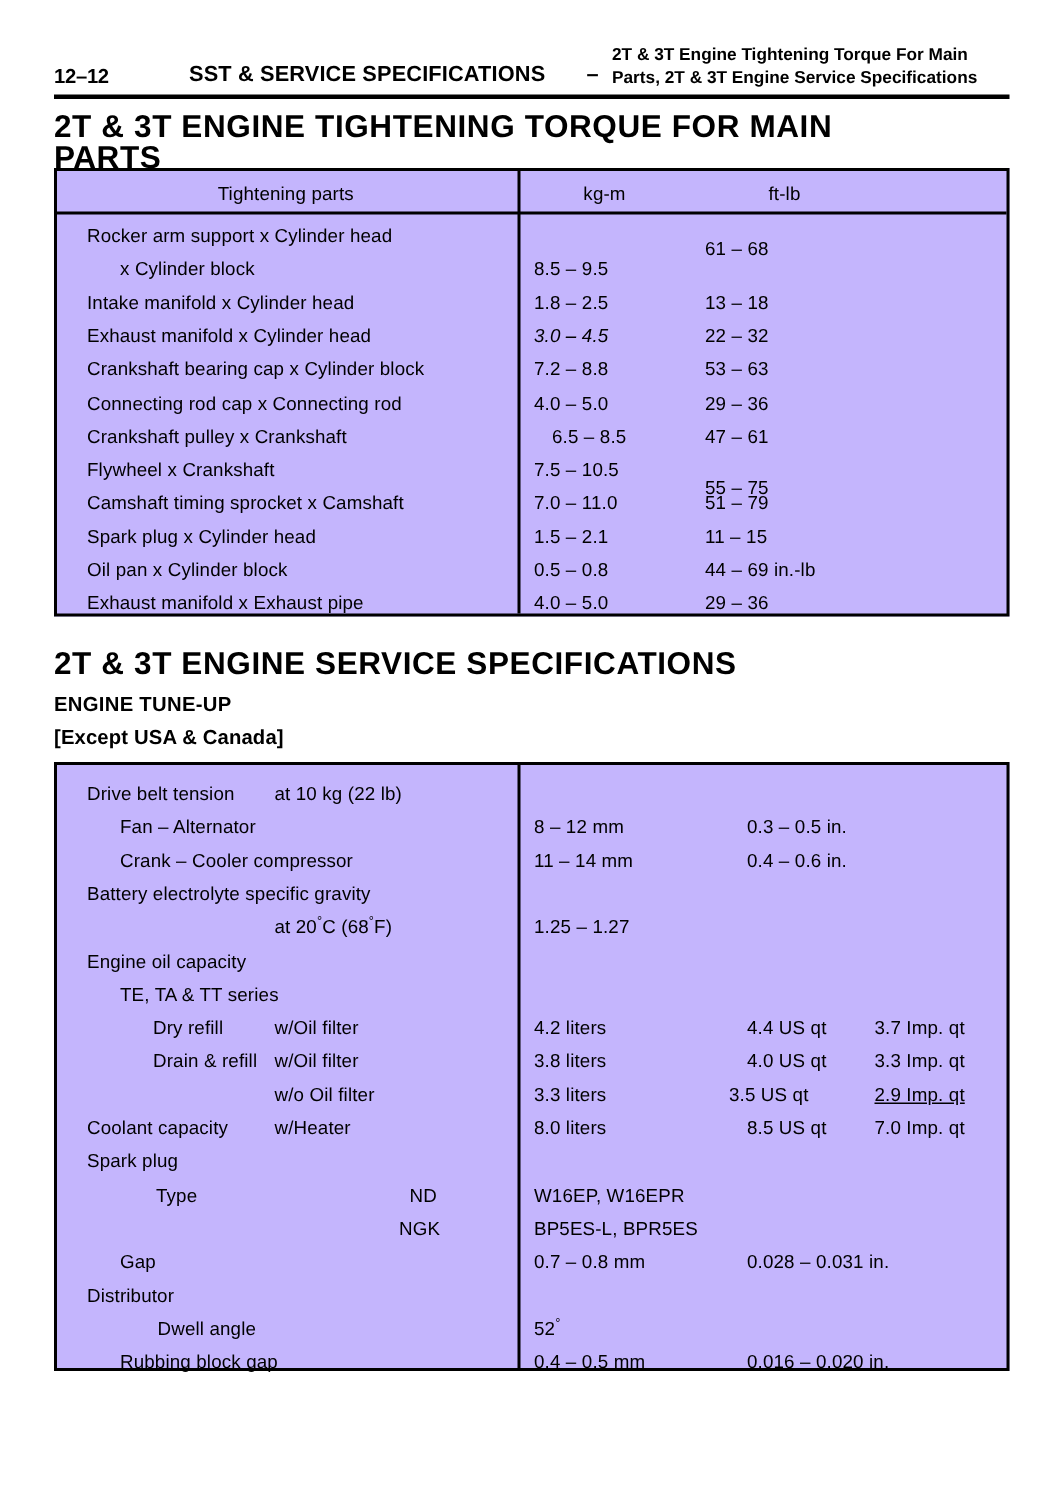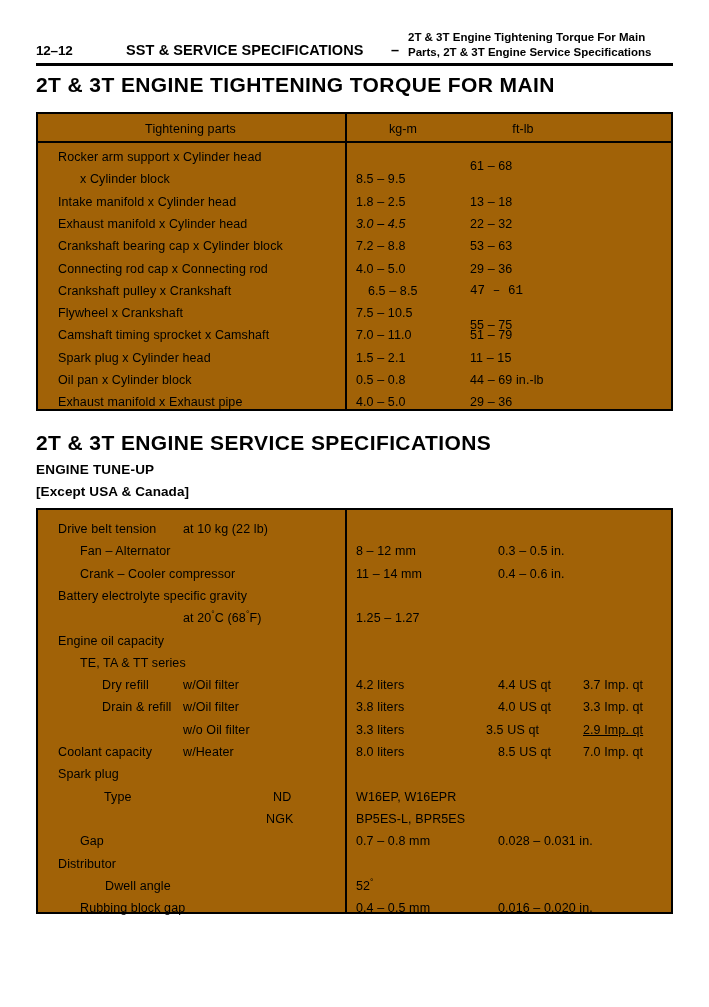--- a/index.html
+++ b/index.html
@@ -94,21 +94,21 @@
     font-size: 13.5px;
     font-weight: bold;
     letter-spacing: 0.1px;
   }
 
   
   .tbl {
     position: absolute;
     border: 2px solid #000;
     box-sizing: border-box;
-    background: #a16207;
+    background: #c4b5fd;
   }
   .vline {
     position: absolute;
     top: 0;
     bottom: 0;
     width: 1.5px;
     background: #000;
   }
   .hline {
     position: absolute;
@@ -144,20 +144,21 @@
     <div class="hdr-dash">–</div>
     <div class="hdr-sub">
       <div>2T &amp; 3T Engine Tightening Torque For Main</div>
       <div>Parts, 2T &amp; 3T Engine Service Specifications</div>
     </div>
   </div>
   <div class="hdr-rule"></div>
 
   <div class="sec-title" style="left:36px; top:74px; width:640px;">
     <div>2T  &amp;  3T  ENGINE  TIGHTENING  TORQUE  FOR  MAIN</div>
+    <div>PARTS</div>
   </div>
 
   <div class="tbl" id="table1" style="left:36px; top:112px; width:637px; height:299px;">
     <div class="vline" style="left:307px;"></div>
     <div class="hline" style="top:27px;"></div>
   <div class="cell ctr" style="left: 0px; top: 8px; width: 305px; text-align: center;">Tightening parts</div>
       <div class="cell ctr" style="left: 310px; top: 8px; width: 110px; text-align: center;">kg-m</div>
       <div class="cell ctr" style="left: 425px; top: 8px; width: 120px; text-align: center;">ft-lb</div>
       <div>
         <div class="cell" style="left: 20px; top: 36px;">Rocker arm support x Cylinder head</div>
@@ -183,21 +184,21 @@
         <div class="cell" style="left: 432px; top: 125.2px;">53 – 63</div>
       </div>
       <div>
         <div class="cell" style="left: 20px; top: 147.5px;">Connecting rod cap x Connecting rod</div>
         <div class="cell" style="left: 318px; top: 147.5px;">4.0 –   5.0</div>
         <div class="cell" style="left: 432px; top: 147.5px;">29 – 36</div>
       </div>
       <div>
         <div class="cell" style="left: 20px; top: 169.8px;">Crankshaft pulley x Crankshaft</div>
         <div class="cell" style="left: 318px; top: 169.8px; margin-left: 12px;">6.5 –   8.5</div>
-        <div class="cell" style="left: 432px; top: 169.8px; font-family: Liberation Mono, monospace;">47 – 61</div>
+        <div class="cell" style="left: 432px; top: 169.8px;">47 – 61</div>
       </div>
       <div>
         <div class="cell" style="left: 20px; top: 192.1px;">Flywheel x Crankshaft</div>
         <div class="cell" style="left: 318px; top: 192.1px;">7.5 – 10.5</div>
         <div class="cell" style="left: 432px; top: 204px;">55 – 75</div>
       </div>
       <div>
         <div class="cell" style="left: 20px; top: 214.4px;">Camshaft timing sprocket x Camshaft</div>
         <div class="cell" style="left: 318px; top: 214.4px;">7.0 – 11.0</div>
         <div class="cell" style="left: 432px; top: 214.4px;">51 – 79</div>

